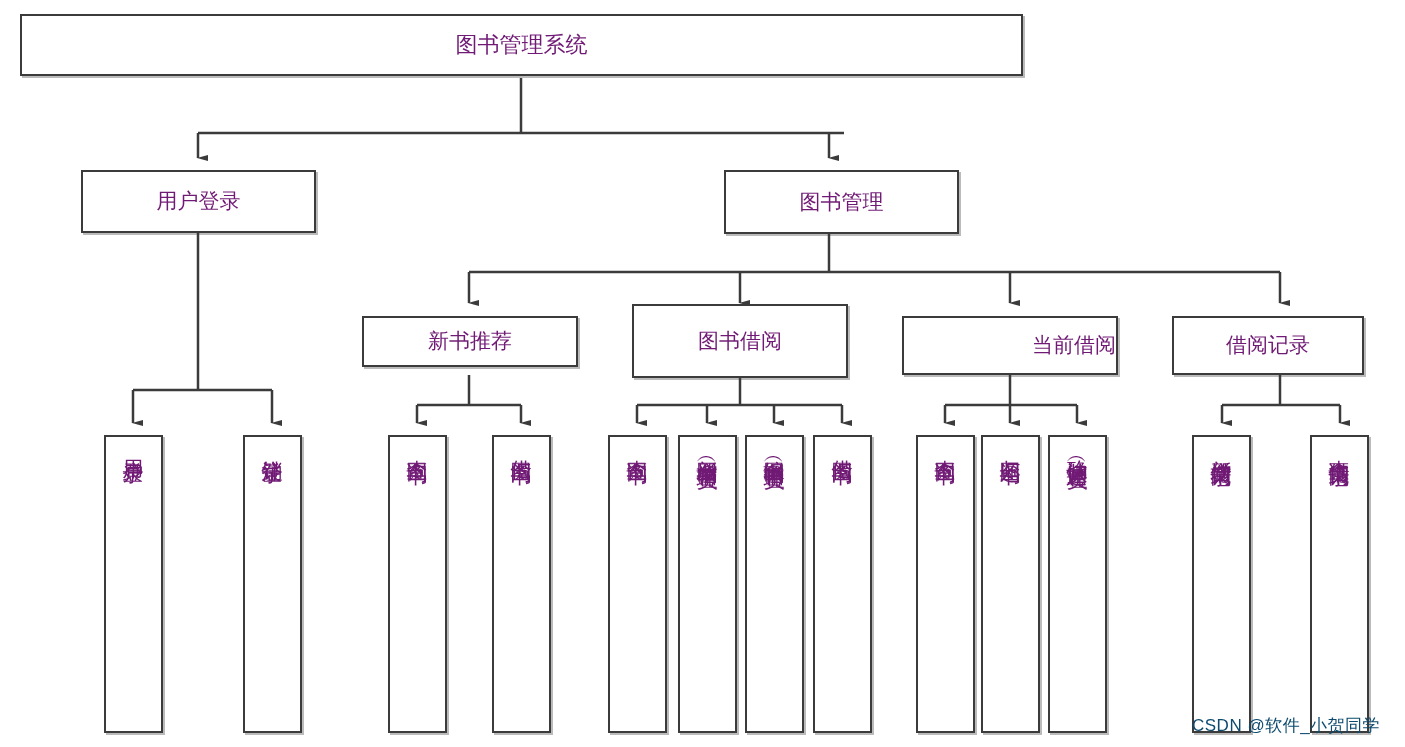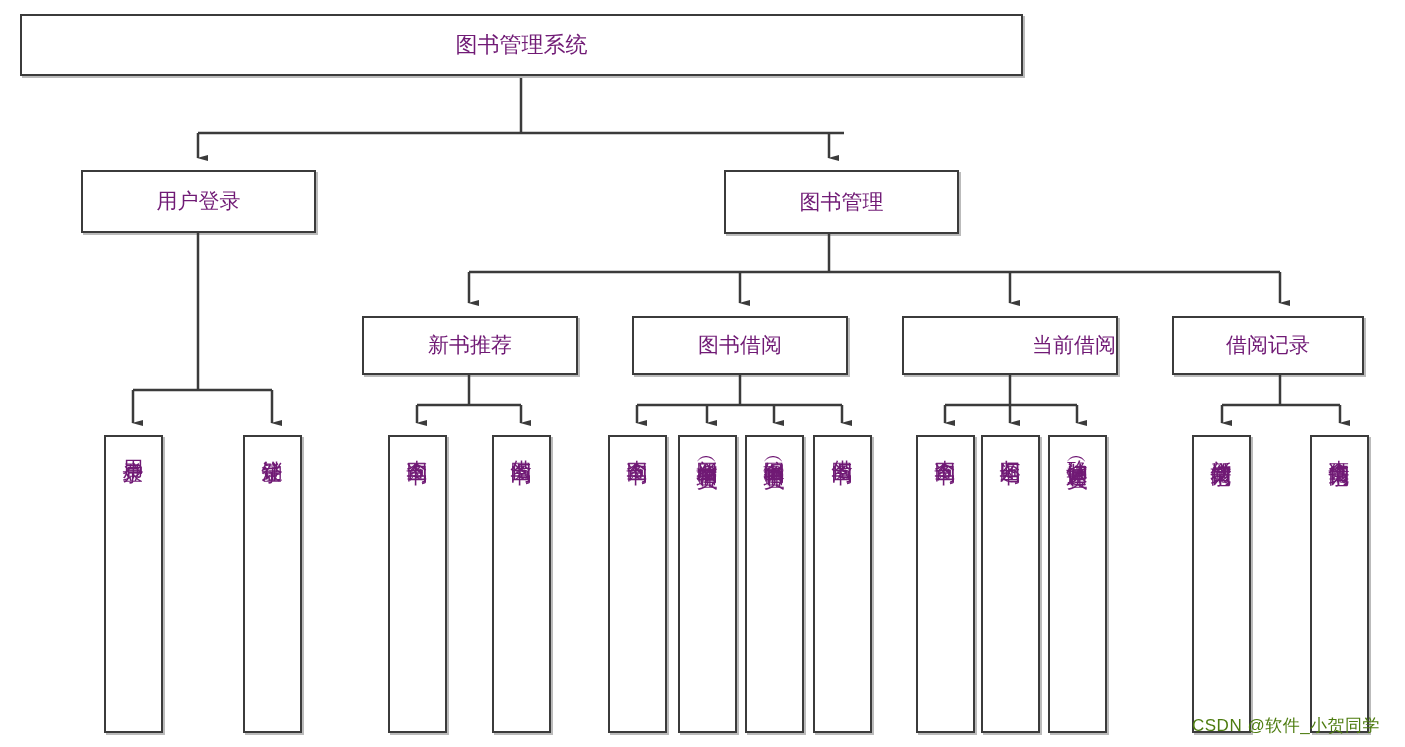--- a/index.html
+++ b/index.html
@@ -57,21 +57,21 @@
     writing-mode: vertical-rl;
     text-orientation: upright;
     font-size: 21px;
     letter-spacing: 1.5px;
     line-height: 1.0;
     white-space: normal;
     max-height: 290px;
   }
   .watermark {
     position: absolute;
-    color: #4d7c0f;
+    color: #0c4a6e;
     font-size: 17px;
     letter-spacing: 0.5px;
     white-space: nowrap;
     user-select: none;
   }
 </style>
 </head>
 <body>
 
 <div id="canvas">
@@ -130,24 +130,24 @@
     <span class="node-label">图书管理系统</span>
   </div>
 
   <div class="node h" style="left:81px; top:170px; width:235px; height:63px;">
     <span class="node-label">用户登录</span>
   </div>
   <div class="node h" style="left:712px; top:170px; width:235px; height:64px;margin-left:12px;">
     <span class="node-label">图书管理</span>
   </div>
 
-  <div class="node h" style="left:362px; top:316px; width:216px; height:59px;">
+  <div class="node h" style="left:362px; top:316px; width:216px; height:51px;">
     <span class="node-label">新书推荐</span>
   </div>
-  <div class="node h" style="left:632px; top:316px; width:216px; height:59px;">
+  <div class="node h" style="left:632px; top:304px; width:216px; height:74px;">
     <span class="node-label">图书借阅</span>
   </div>
   <div class="node h" style="left:902px; top:316px; width:216px; height:59px;justify-content:flex-end;">
     <span class="node-label">当前借阅</span>
   </div>
   <div class="node h" style="left:1172px; top:316px; width:192px; height:59px;">
     <span class="node-label">借阅记录</span>
   </div>
 
   <div class="node leaf" style="left:104px; top:435px; width:59px; height:298px;">

